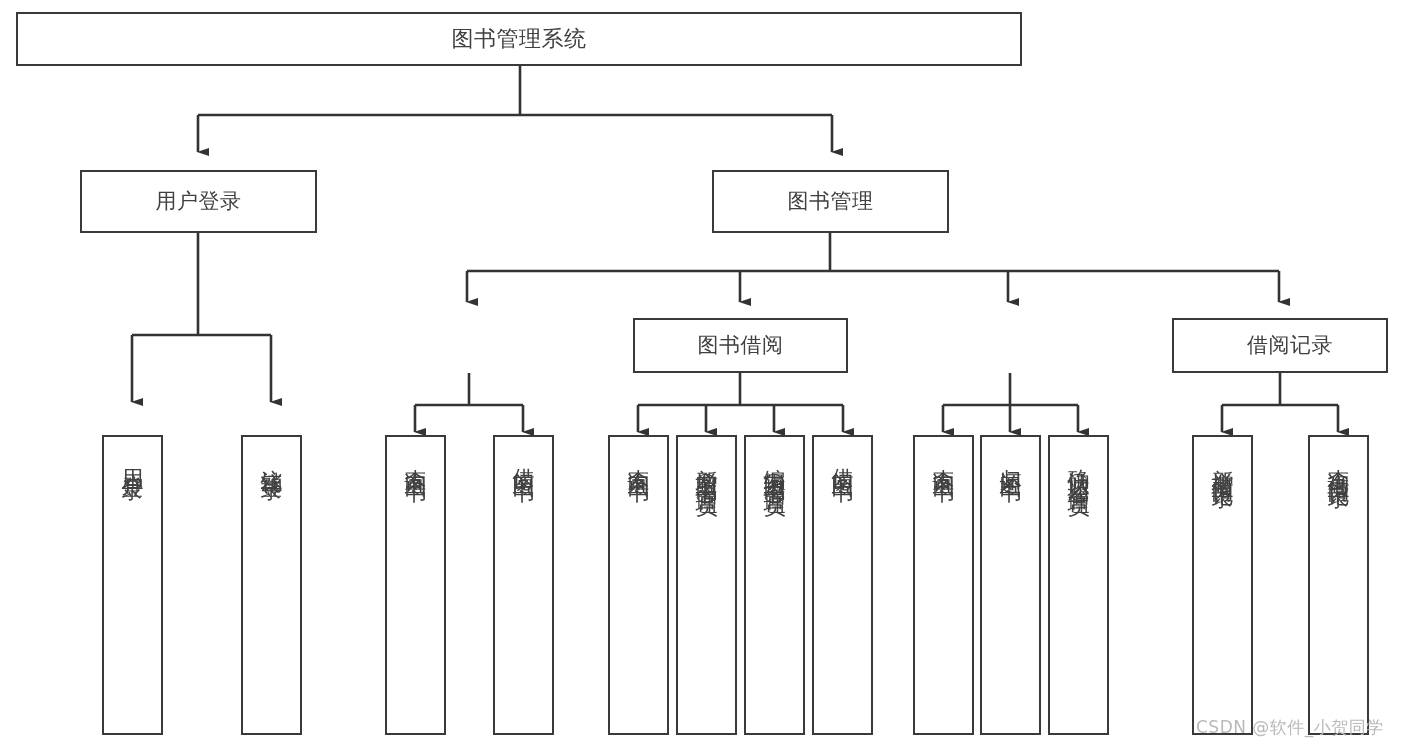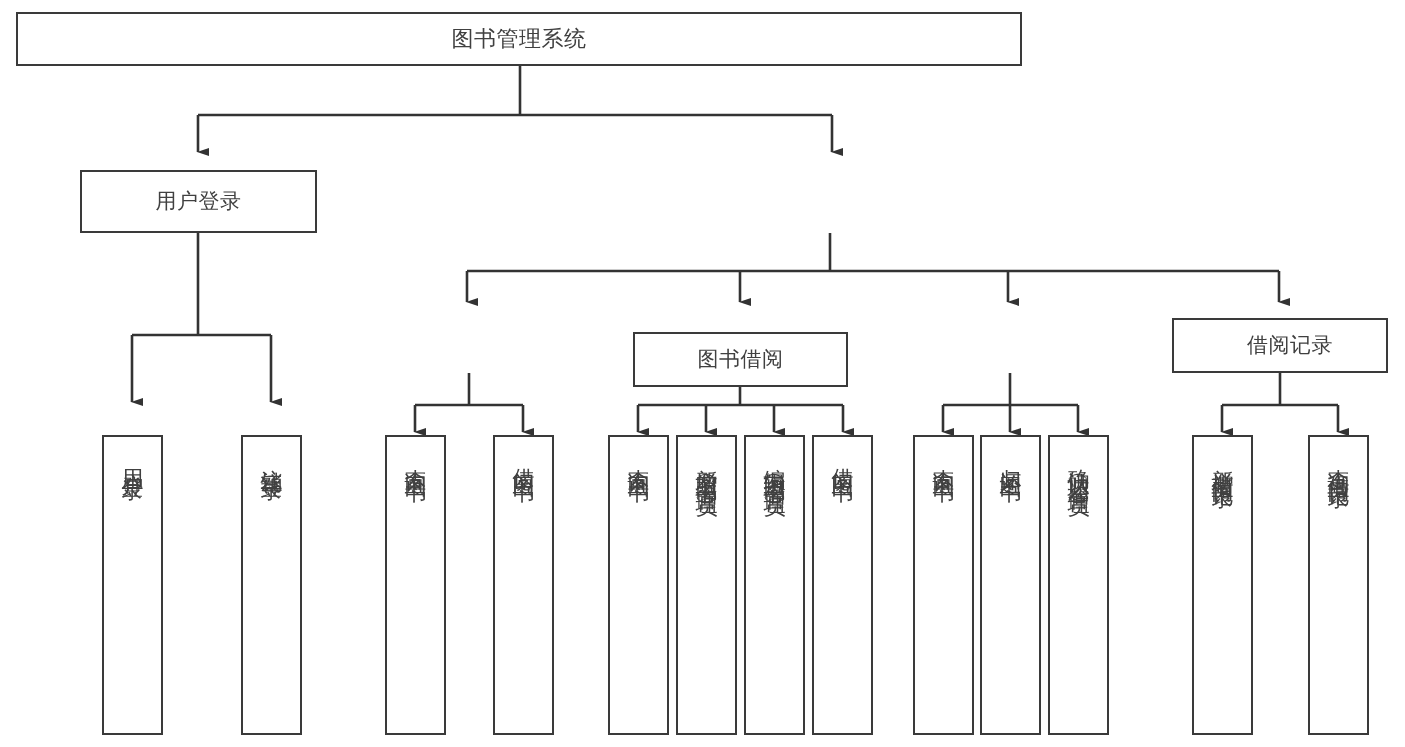--- a/index.html
+++ b/index.html
@@ -129,22 +129,25 @@
     </g>
   </svg>
 
   <div class="node h root" style="left:16px; top:12px; width:1006px; height:54px;">
     <span class="lbl">图书管理系统</span>
   </div>
 
   <div class="node h" style="left:80px; top:170px; width:237px; height:63px;">
     <span class="lbl">用户登录</span>
   </div>
+  <div class="node h" style="left:712px; top:170px; width:237px; height:63px;">
+    <span class="lbl">图书管理</span>
+  </div>
 
-  <div class="node h" style="left:633px; top:332px; width:215px; height:55px;">
+  <div class="node h" style="left:633px; top:318px; width:215px; height:55px;">
     <span class="lbl">图书借阅</span>
   </div>
   <div class="node h" style="left:1172px; top:318px; width:216px; height:55px;padding-left:20px;">
     <span class="lbl">借阅记录</span>
   </div>
 
   <div class="node v" style="left:102px; top:435px; width:61px; height:300px;">
     <span class="lbl">用户登录</span>
   </div>
   <div class="node v" style="left:241px; top:435px; width:61px; height:300px;">
@@ -181,14 +184,15 @@
     <span class="lbl">确认归还（管理员）</span>
   </div>
 
   <div class="node v" style="left:1192px; top:435px; width:61px; height:300px;">
     <span class="lbl">新增借阅记录</span>
   </div>
   <div class="node v" style="left:1308px; top:435px; width:61px; height:300px;">
     <span class="lbl">查询借阅记录</span>
   </div>
 
+  <div class="watermark" style="left:1196px; top:716px;">CSDN @软件_小贺同学</div>
 
 </div>
 
 </body></html>

